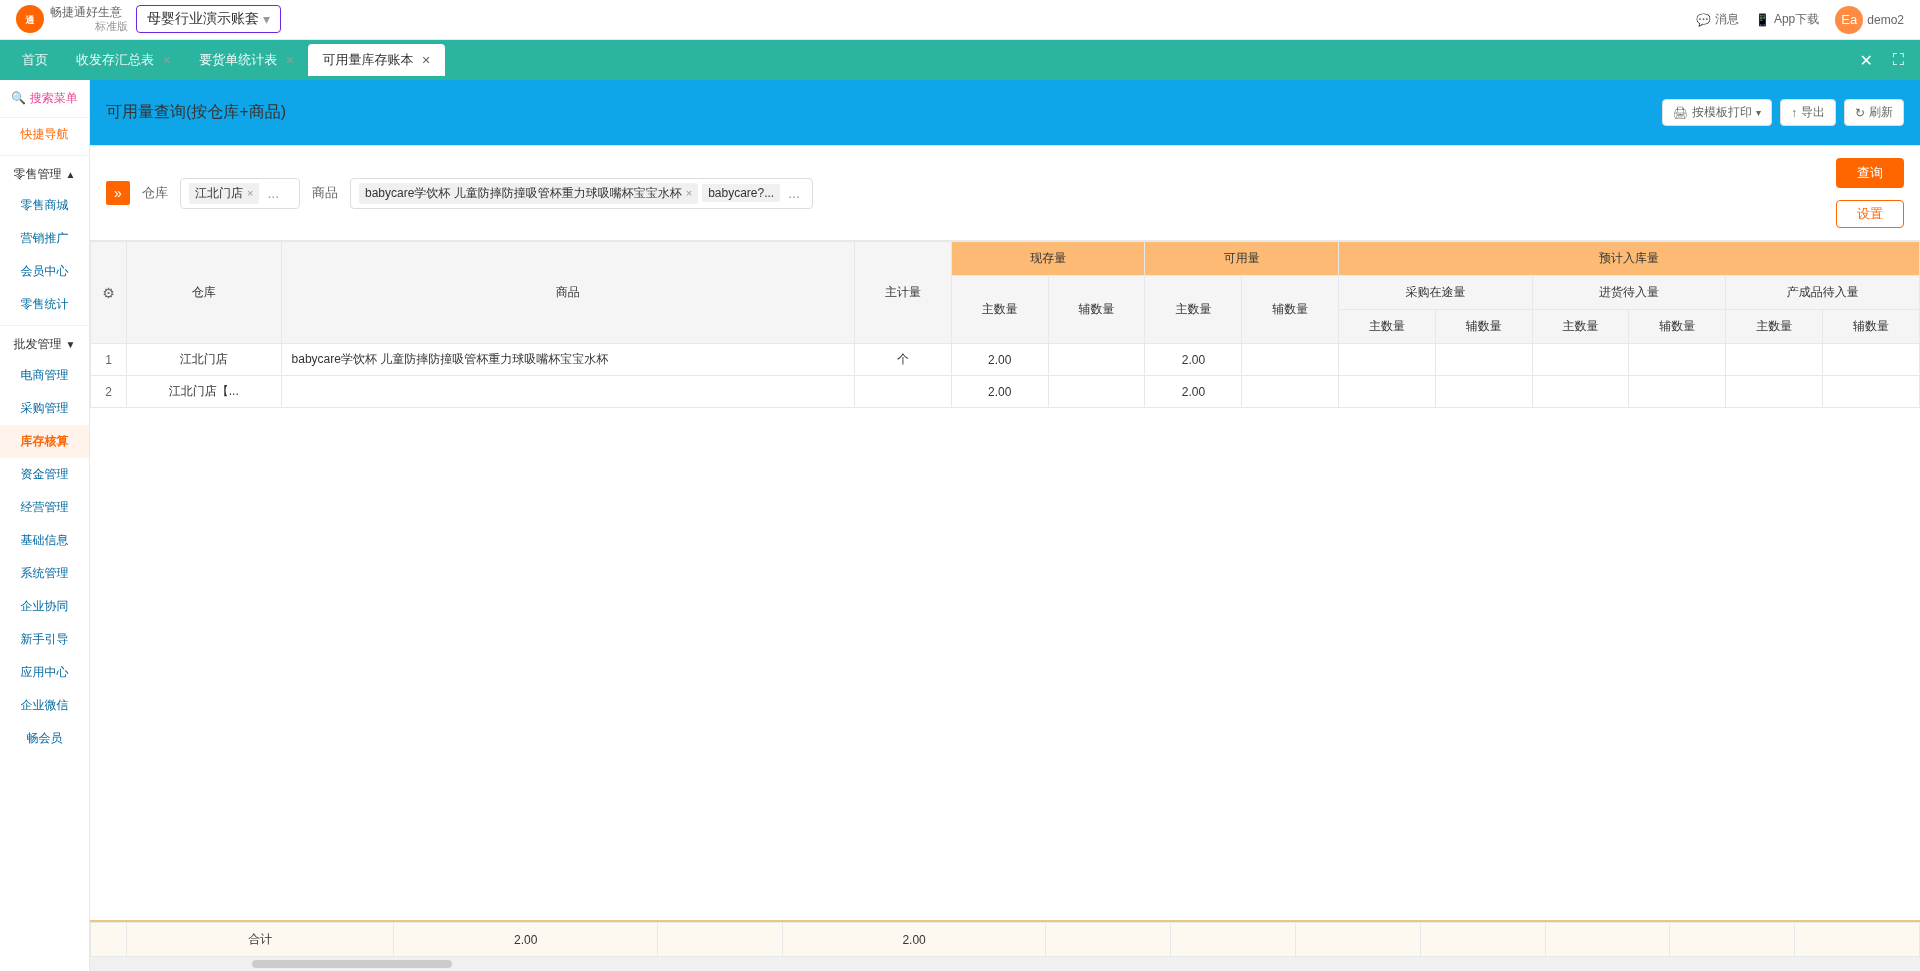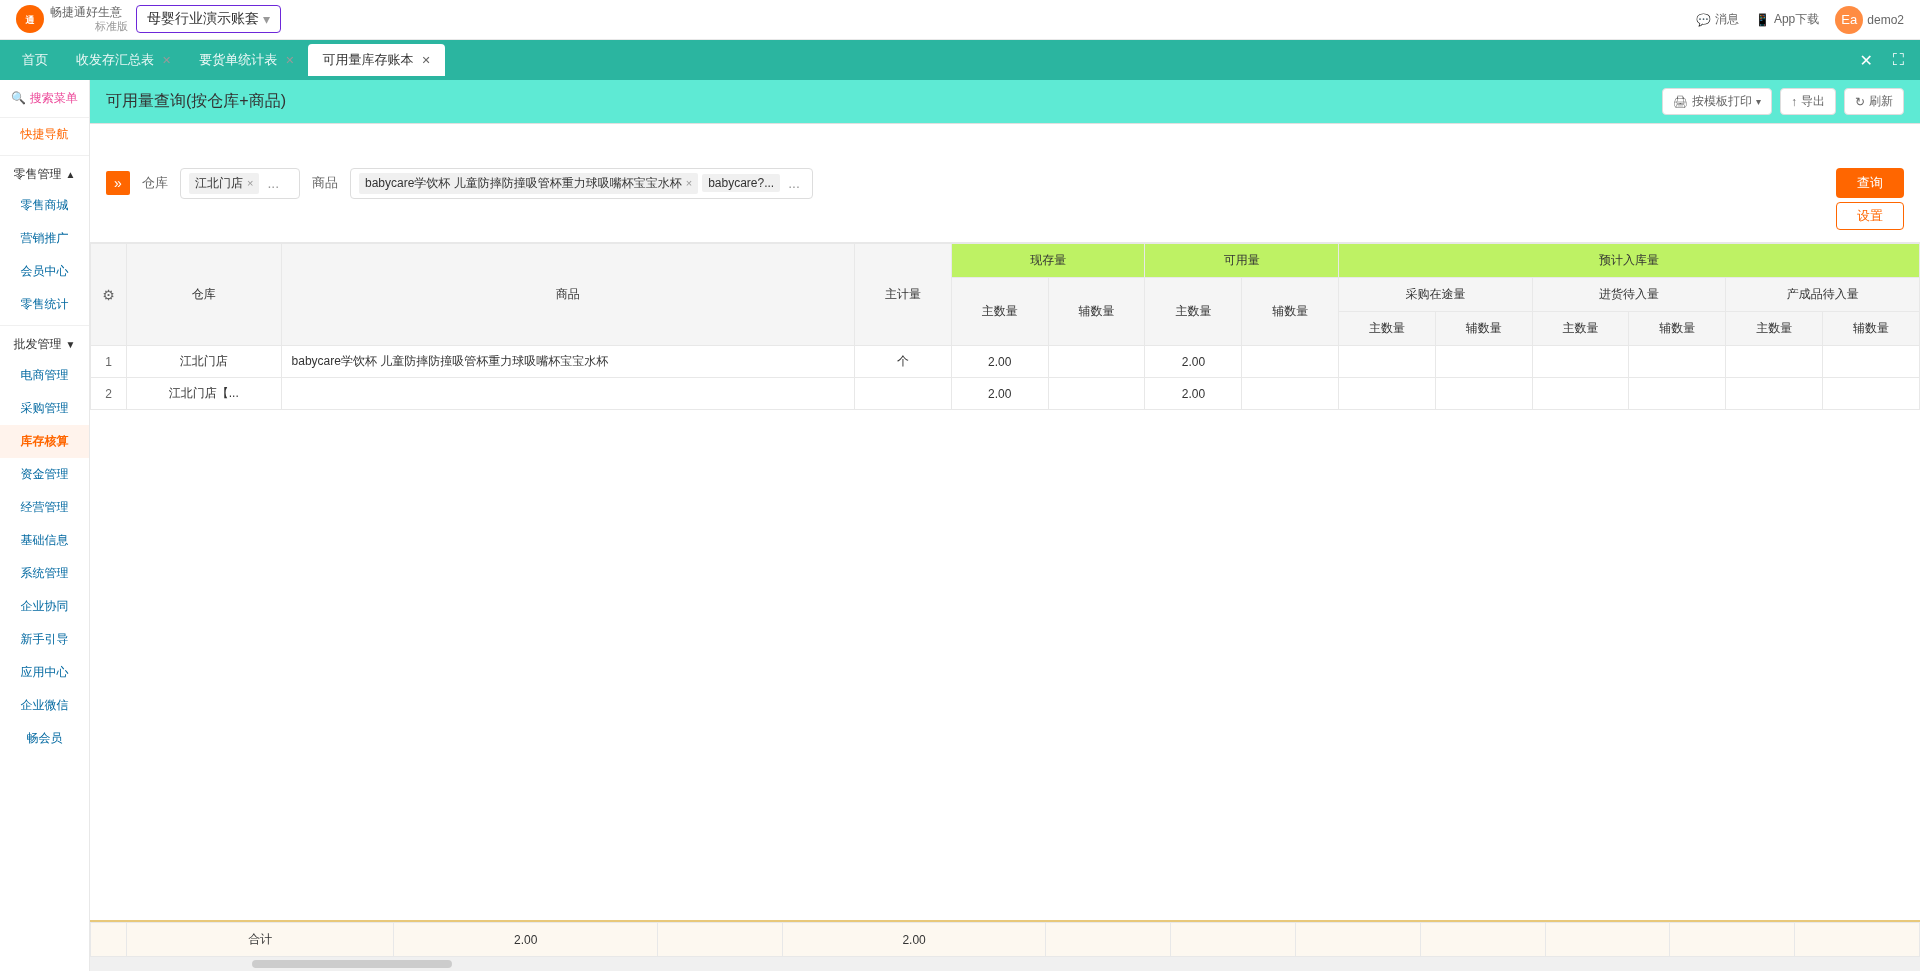--- a/index.html
+++ b/index.html
@@ -34,44 +34,44 @@
     .sidebar-search { padding: 10px 8px; font-size: 12px; color: #ec4899; cursor: pointer; border-bottom: 1px solid #f0f0f0; text-align: center; }
     .sidebar-item { padding: 8px 0; text-align: center; font-size: 12px; color: #0369a1; cursor: pointer; }
     .sidebar-item.active { color: #ff6600; background: #fff3ec; font-weight: bold; }
     .sidebar-item.section { padding: 6px 0; font-size: 12px; color: #333; display: flex; align-items: center; justify-content: center; gap: 4px; }
     .sidebar-divider { height: 1px; background: #f0f0f0; margin: 4px 0; }
 
     
     .content-area { flex: 1; display: flex; flex-direction: column; overflow: hidden; background: #f5f5f5; }
 
     
-    .page-header { background: #5eead4; padding: 8px 16px; display: flex; align-items: center; justify-content: space-between; flex-shrink: 0; border-bottom: 1px solid #e0e0e0; }
+    .page-header { background: #0ea5e9; padding: 19px 16px; display: flex; align-items: center; justify-content: space-between; flex-shrink: 0; border-bottom: 1px solid #e0e0e0; }
     .page-title { font-size: 16px; font-weight: 500; color: #333; }
     .page-actions { display: flex; align-items: center; gap: 8px; }
     .page-action-btn { display: flex; align-items: center; gap: 4px; padding: 4px 10px; font-size: 12px; color: #666; cursor: pointer; border: 1px solid #ddd; border-radius: 4px; background: #fff; }
 
     
     .filter-area { background: #fff; padding: 12px 16px; display: flex; align-items: center; gap: 12px; flex-shrink: 0; border-bottom: 1px solid #e8e8e8; }
     .filter-toggle { width: 24px; height: 24px; background: #ff6600; color: white; display: flex; align-items: center; justify-content: center; cursor: pointer; border-radius: 2px; font-size: 14px; flex-shrink: 0; }
     .filter-row { display: flex; align-items: center; gap: 12px; flex: 1; }
     .filter-label { font-size: 13px; color: #666; white-space: nowrap; }
     .filter-input { display: flex; align-items: center; gap: 4px; border: 1px solid #ddd; border-radius: 4px; padding: 4px 8px; min-width: 120px; font-size: 12px; background: #fff; }
     .filter-tag { background: #f0f0f0; padding: 2px 6px; border-radius: 2px; font-size: 12px; display: flex; align-items: center; gap: 4px; }
     .filter-tag .x { cursor: pointer; color: #999; font-size: 11px; }
     .filter-more { color: #999; font-size: 14px; cursor: pointer; padding: 0 4px; }
-    .filter-buttons { display: flex; flex-direction: column; gap: 4px; margin-left: auto; margin-top: 32px; }
+    .filter-buttons { display: flex; flex-direction: column; gap: 12px; margin-left: auto; }
     .btn-query { background: #ff6600; color: white; border: none; padding: 6px 20px; border-radius: 4px; cursor: pointer; font-size: 13px; }
     .btn-settings { background: #fff; color: #ff6600; border: 1px solid #ff6600; padding: 4px 20px; border-radius: 4px; cursor: pointer; font-size: 13px; }
 
     
     .table-area { flex: 1; overflow: auto; background: #fff; margin: 0; }
     table { width: 100%; border-collapse: collapse; font-size: 12px; }
     thead { background: #f5f5f5; }
     th { padding: 8px 10px; text-align: center; border: 1px solid #e8e8e8; font-weight: 500; color: #333; white-space: nowrap; }
-    th.group-header { background: #bef264; }
+    th.group-header { background: #fdba74; }
     td { padding: 7px 10px; border: 1px solid #e8e8e8; text-align: center; white-space: nowrap; }
     .col-settings { width: 36px; }
     .settings-icon { color: #666; cursor: pointer; font-size: 14px; }
     .row-num { color: #666; }
 
     
     .scroll-bar-area { height: 14px; background: #f0f0f0; display: flex; align-items: center; padding: 0 2px; flex-shrink: 0; }
     .scroll-thumb { height: 8px; width: 200px; background: #ccc; border-radius: 4px; margin-left: 160px; cursor: pointer; }
   </style>
 </head>

